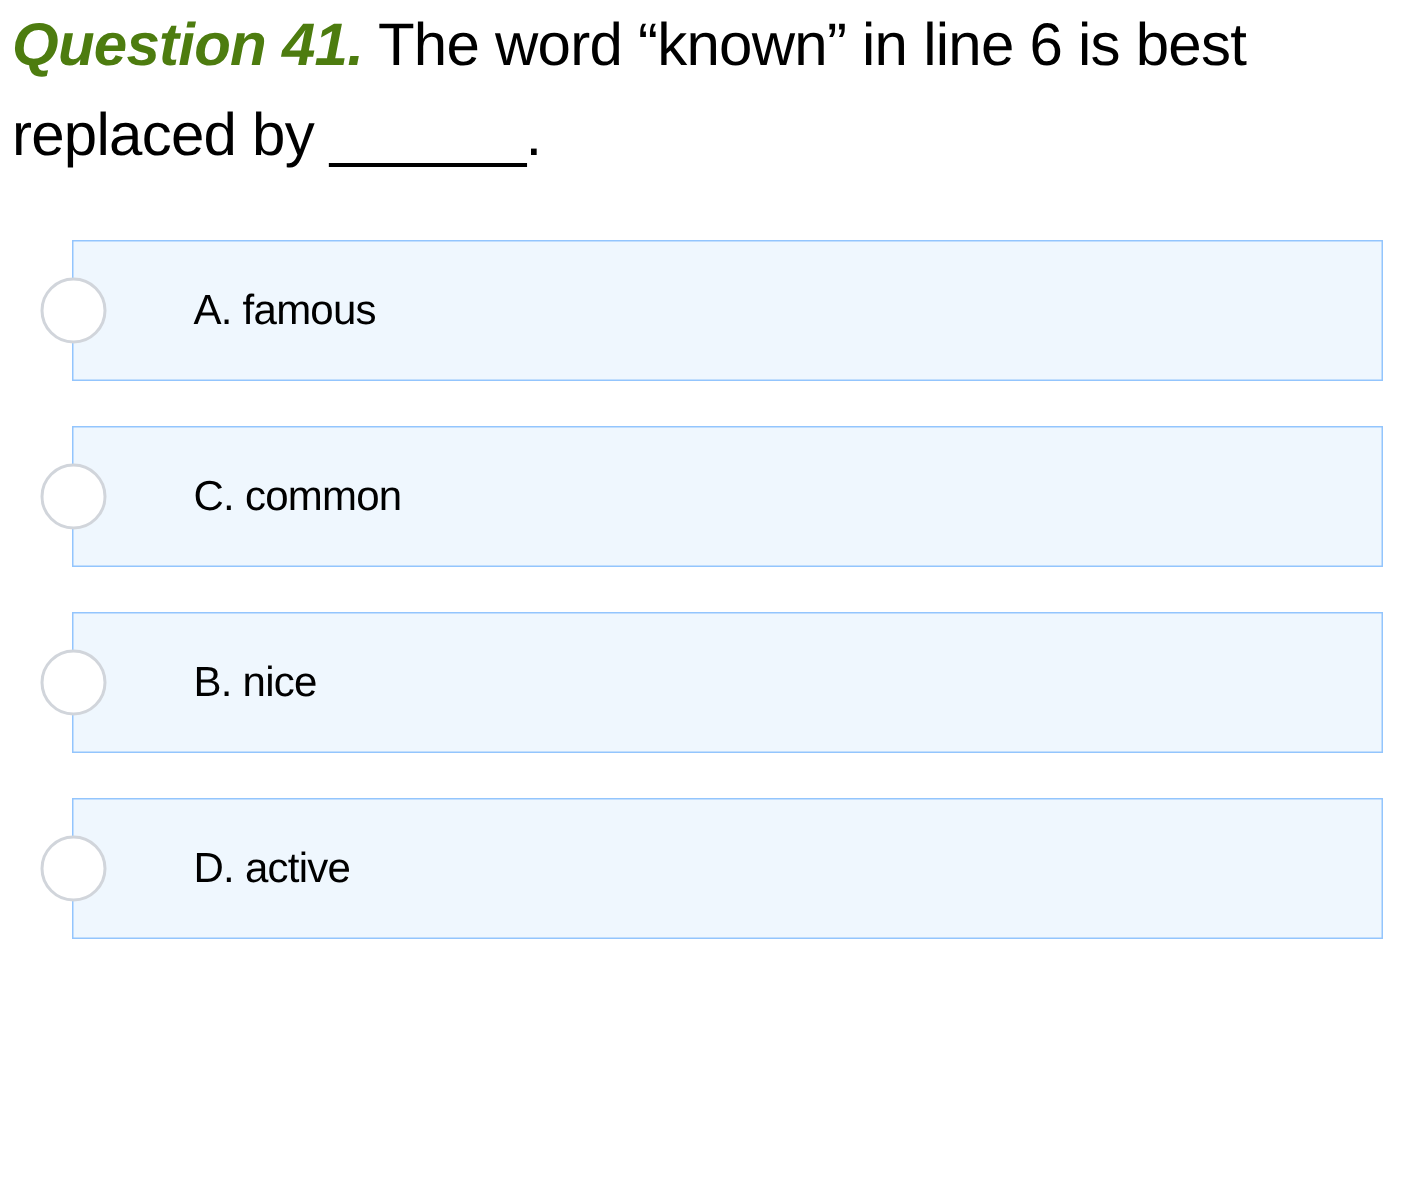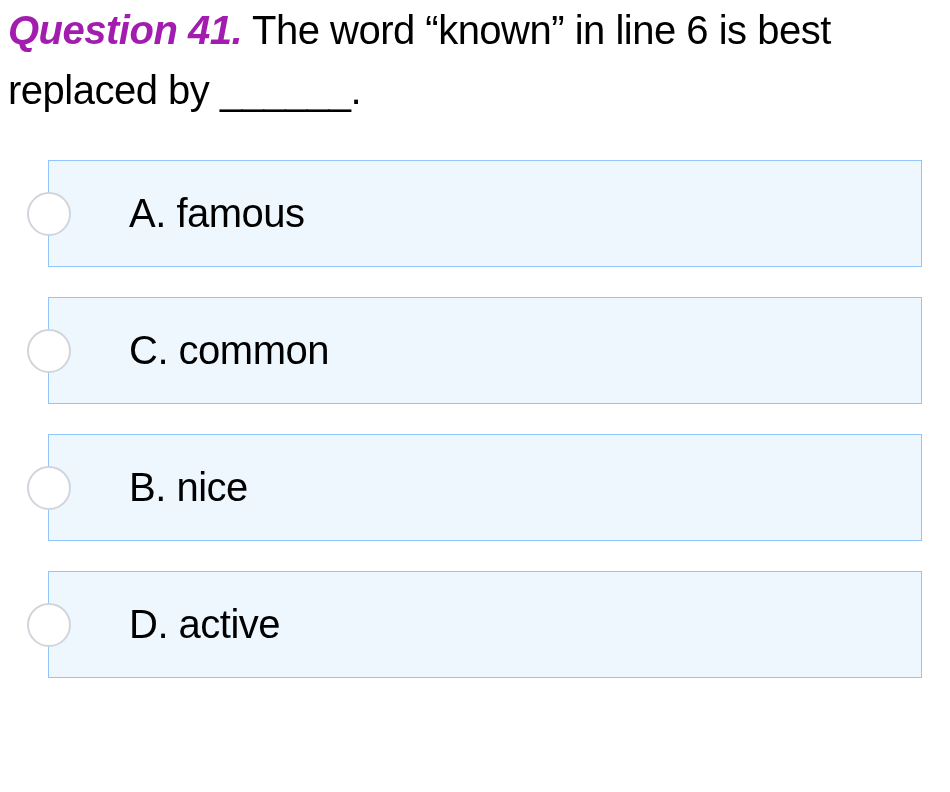--- a/index.html
+++ b/index.html
@@ -15,21 +15,21 @@
       padding: 0 8px;
     }
     .question-header {
       font-size: 40px;
       line-height: 1.5;
       color: #000000;
       margin-bottom: 40px;
       letter-spacing: -0.5px;
     }
     .question-label {
-      color: #a21caf;
+      color: #4d7c0f;
       font-style: italic;
       font-weight: 600;
     }
     .question-text {
       color: #000000;
       font-weight: 400;
     }
     .options-container {
       padding-left: 40px;
       padding-right: 20px;
@@ -50,21 +50,21 @@
       left: -22px;
       top: 50%;
       transform: translateY(-50%);
       width: 44px;
       height: 44px;
       border: 2px solid #d1d5db;
       border-radius: 50%;
       background: #ffffff;
     }
     .option-text {
-      font-size: 40px;
+      font-size: 28px;
       color: #000000;
       font-weight: 400;
       letter-spacing: -0.5px;
     }
   </style>
 </head>
 <body>
 
 <div class="question-header">
   <span class="question-label">Question 41.</span><span class="question-text"> The word “known” in line 6 is best replaced by ______.</span>

